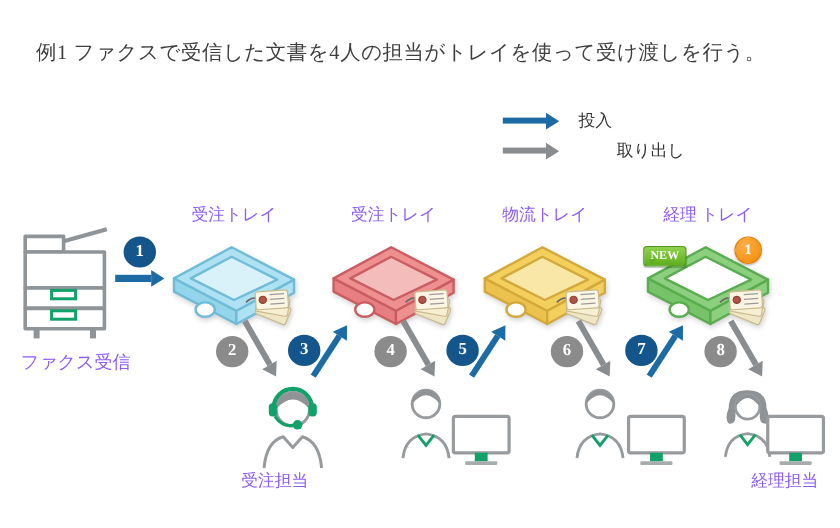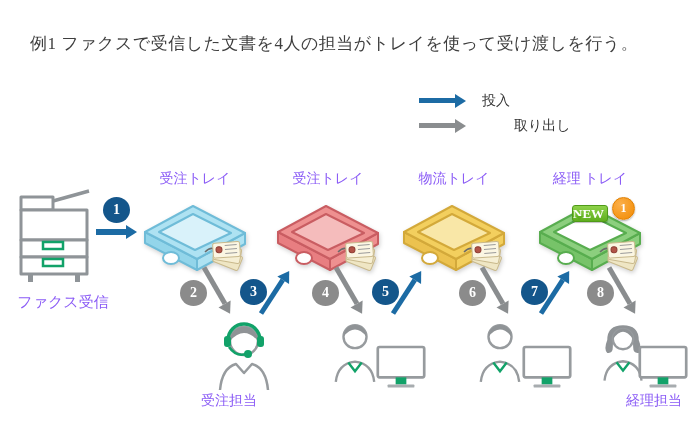--- a/index.html
+++ b/index.html
@@ -30,22 +30,22 @@
     display:flex; align-items:center; justify-content:center;
   }
   .num-insert { background:#14568b; }
   .num-takeout { background:#8b8b8b; }
 
   .tray-svg { filter:drop-shadow(1px 2px 2px rgba(0,0,0,0.18)); }
 
   .new-badge {
     position:absolute; width:34px; height:15px; border-radius:3px;
     background:linear-gradient(#8ed24a,#5fae1f); border:1px solid #4f9a18;
-    color:#fff; font-size:13px; font-weight:bold; line-height:15px;
-    box-shadow:0 1px 1px rgba(0,0,0,0.25); z-index:3;margin-left:36px;
+    color:#fff; font-size:10px; font-weight:bold; text-align:center; line-height:15px;
+    box-shadow:0 1px 1px rgba(0,0,0,0.25); z-index:3;
   }
   .new-badge::after {
     content:""; position:absolute; left:4px; bottom:-5px;
     border:5px solid transparent; border-top-color:#5fae1f; border-left-width:2px; border-right-width:4px;
   }
   .count-badge {
     position:absolute; width:23px; height:23px; border-radius:50%;
     background:radial-gradient(circle at 35% 30%, #fbaf4a, #f28a00);
     border:1px solid #e07f00; box-sizing:border-box;
     color:#fff; font-size:12px; font-weight:bold;

